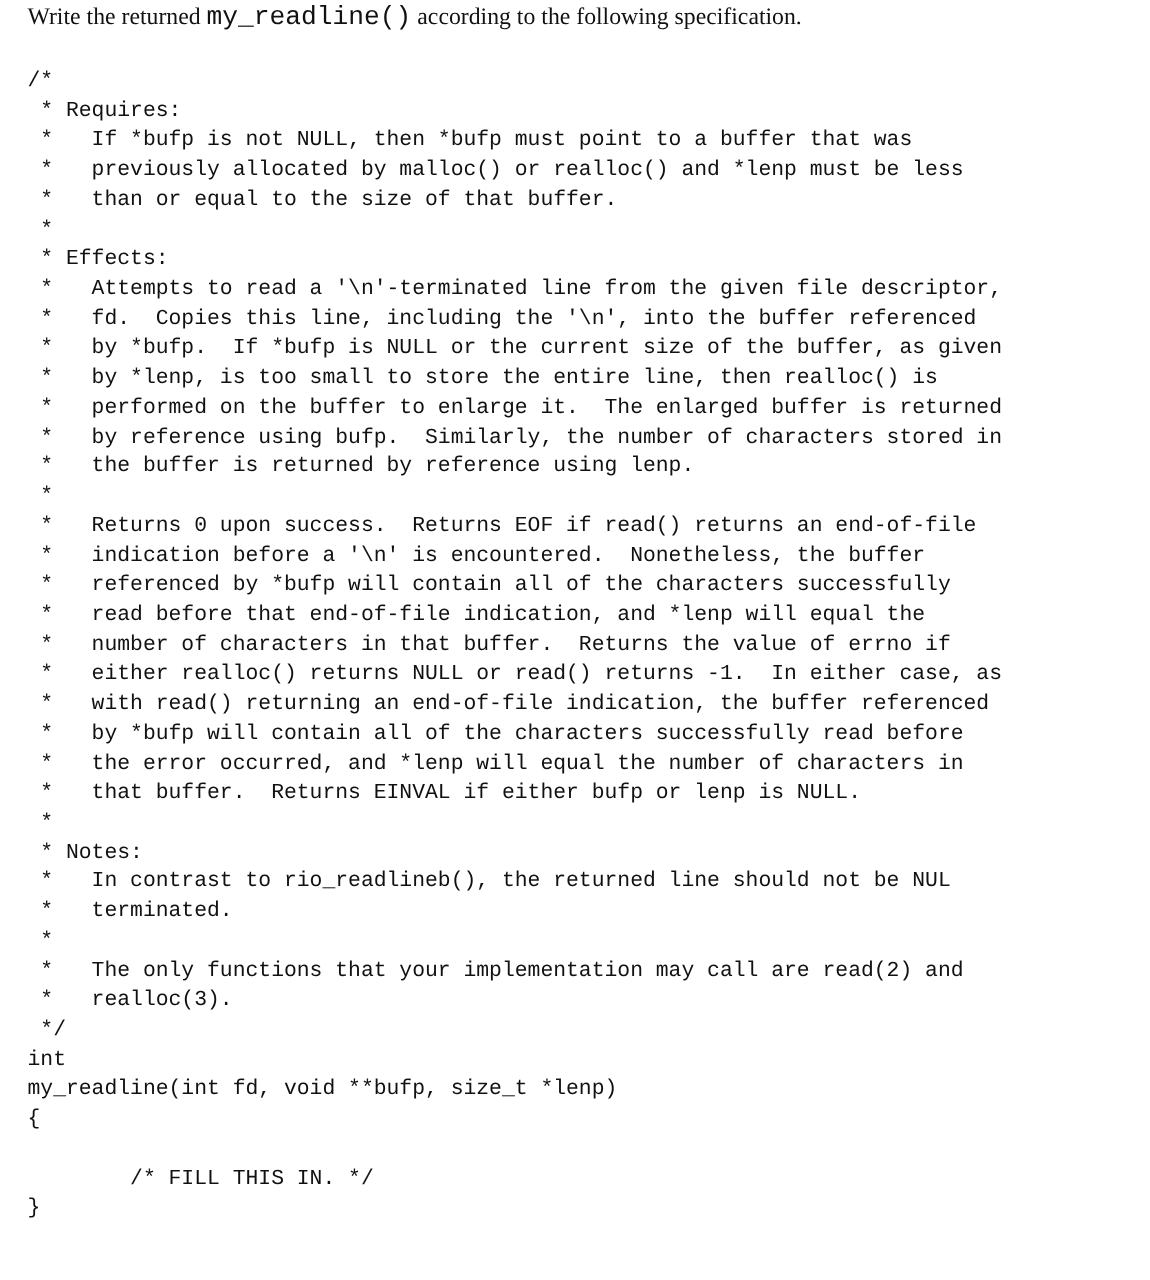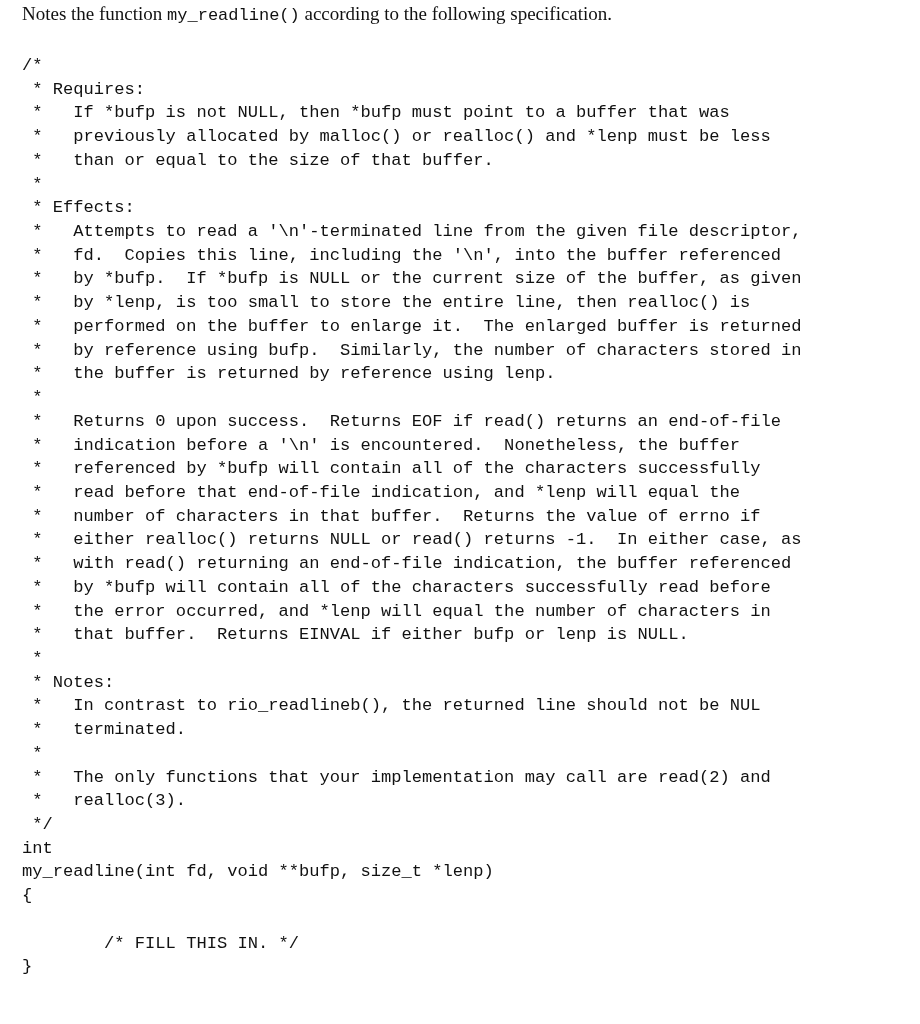--- a/index.html
+++ b/index.html
@@ -18,21 +18,21 @@
     position: absolute;
     left: 22px;
     top: 2px;
     font-family: "Liberation Serif", "DejaVu Serif", serif;
     font-size: 19px;
     line-height: 24px;
     white-space: nowrap;
   }
   .intro .code {
     font-family: "Liberation Mono", "DejaVu Sans Mono", monospace;
-    font-size: 17px;
+    font-size: 21px;
   }
   .listing {
     position: absolute;
     left: 22px;
     top: 54px;
     margin: 0;
     font-family: "Liberation Mono", "DejaVu Sans Mono", monospace;
     font-size: 17.1px;
     line-height: 23.72px;
     white-space: pre;
@@ -40,16 +40,16 @@
   }
   .line {
     display: block;
     height: 23.72px;
   }
 </style>
 </head>
 <body>
 
 <div class="intro">
-  <span>Notes the function </span><span class="code">my_readline()</span><span> according to the following specification.</span>
+  <span>Write the returned </span><span class="code">my_readline()</span><span> according to the following specification.</span>
 </div>
 
 <pre class="listing"><span class="line">/*</span><span class="line"> * Requires:</span><span class="line"> *   If *bufp is not NULL, then *bufp must point to a buffer that was</span><span class="line"> *   previously allocated by malloc() or realloc() and *lenp must be less</span><span class="line"> *   than or equal to the size of that buffer.</span><span class="line"> *</span><span class="line"> * Effects:</span><span class="line"> *   Attempts to read a '\n'-terminated line from the given file descriptor,</span><span class="line"> *   fd.  Copies this line, including the '\n', into the buffer referenced</span><span class="line"> *   by *bufp.  If *bufp is NULL or the current size of the buffer, as given</span><span class="line"> *   by *lenp, is too small to store the entire line, then realloc() is</span><span class="line"> *   performed on the buffer to enlarge it.  The enlarged buffer is returned</span><span class="line"> *   by reference using bufp.  Similarly, the number of characters stored in</span><span class="line"> *   the buffer is returned by reference using lenp.</span><span class="line"> *</span><span class="line"> *   Returns 0 upon success.  Returns EOF if read() returns an end-of-file</span><span class="line"> *   indication before a '\n' is encountered.  Nonetheless, the buffer</span><span class="line"> *   referenced by *bufp will contain all of the characters successfully</span><span class="line"> *   read before that end-of-file indication, and *lenp will equal the</span><span class="line"> *   number of characters in that buffer.  Returns the value of errno if</span><span class="line"> *   either realloc() returns NULL or read() returns -1.  In either case, as</span><span class="line"> *   with read() returning an end-of-file indication, the buffer referenced</span><span class="line"> *   by *bufp will contain all of the characters successfully read before</span><span class="line"> *   the error occurred, and *lenp will equal the number of characters in</span><span class="line"> *   that buffer.  Returns EINVAL if either bufp or lenp is NULL.</span><span class="line"> *</span><span class="line"> * Notes:</span><span class="line"> *   In contrast to rio_readlineb(), the returned line should not be NUL</span><span class="line"> *   terminated.</span><span class="line"> *</span><span class="line"> *   The only functions that your implementation may call are read(2) and</span><span class="line"> *   realloc(3).</span><span class="line"> */</span><span class="line">int</span><span class="line">my_readline(int fd, void **bufp, size_t *lenp)</span><span class="line">{</span><span class="line"></span><span class="line">        /* FILL THIS IN. */</span><span class="line">}</span></pre>
 
 </body></html>

